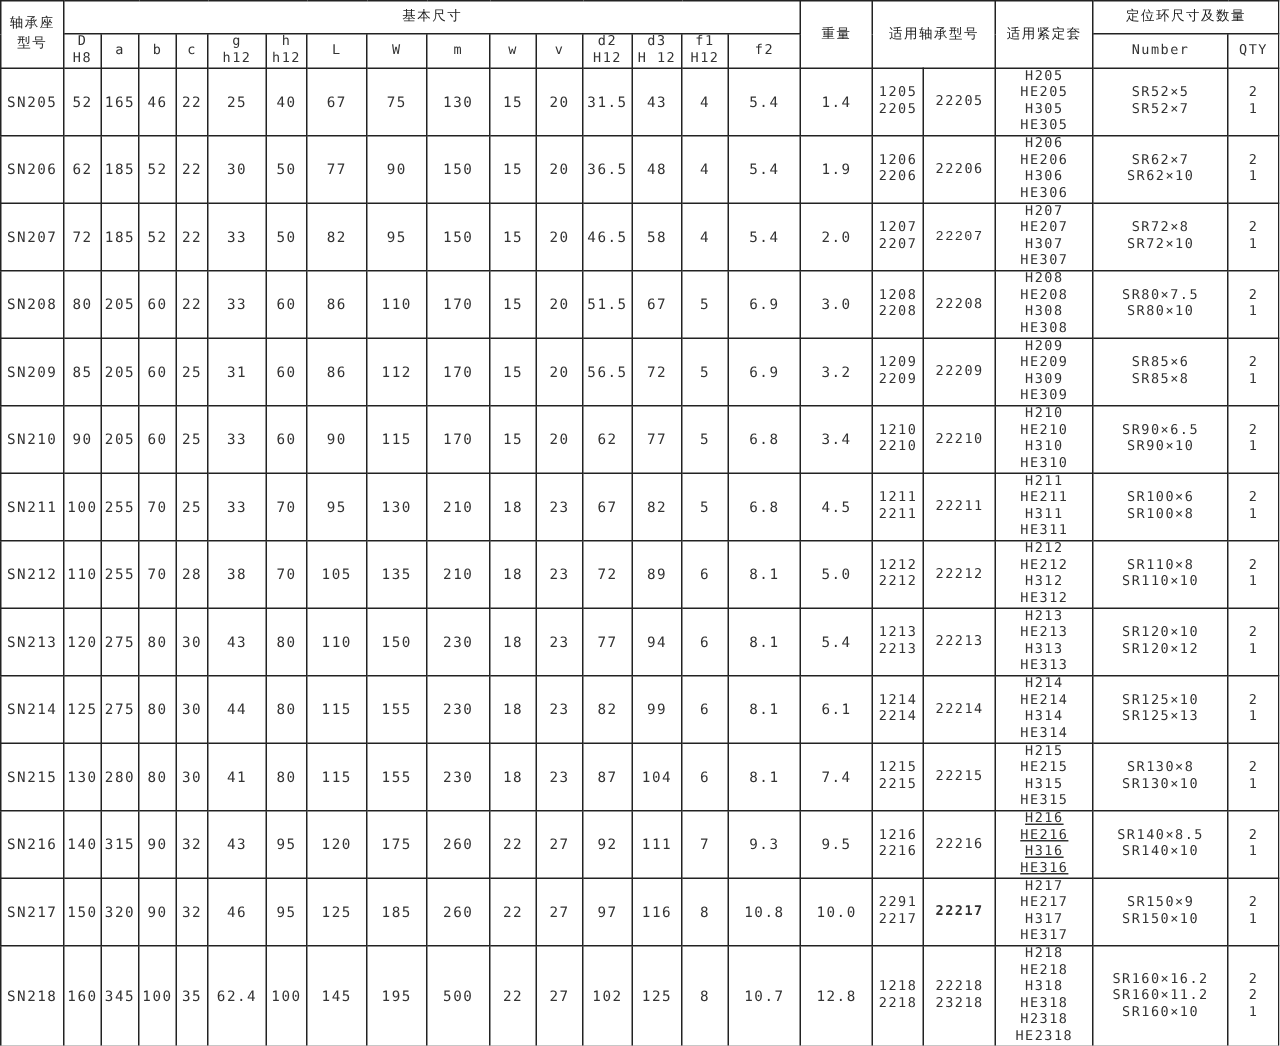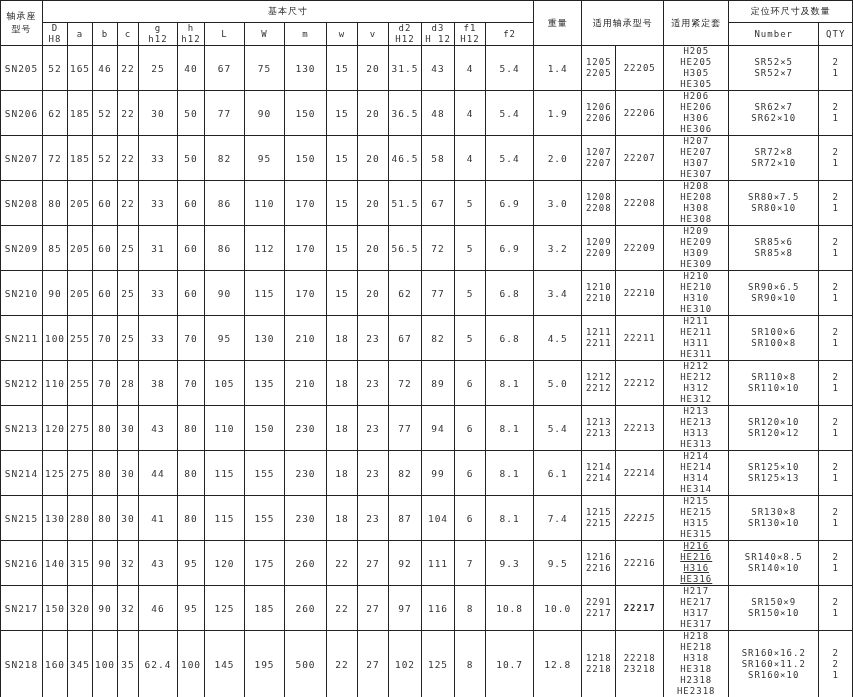--- a/index.html
+++ b/index.html
@@ -162,21 +162,21 @@
         <td>150</td>
         <td>15</td>
         <td>20</td>
         <td>46.5</td>
         <td>58</td>
         <td>4</td>
         <td>5.4</td>
         <td>2.0</td>
         <td class="multi" style="white-space: pre-line;">1207
 2207</td>
-        <td class="multi" style="white-space: pre-line;">22207</td>
+        <td class="multi" style="white-space: pre-line; font-family: Liberation Mono, monospace;">22207</td>
         <td class="multi" style="white-space: pre-line;">H207  HE207
 H307  HE307</td>
         <td class="multi" style="white-space: pre-line;">SR72×8
 SR72×10</td>
         <td class="multi" style="white-space: pre-line;">2
 1</td>
       </tr>
       <tr style="height: 29px;">
         <td class="model">SN208</td>
         <td>80</td>
@@ -386,21 +386,21 @@
         <td>230</td>
         <td>18</td>
         <td>23</td>
         <td>87</td>
         <td>104</td>
         <td>6</td>
         <td>8.1</td>
         <td>7.4</td>
         <td class="multi" style="white-space: pre-line;">1215
 2215</td>
-        <td class="multi" style="white-space: pre-line; font-style: italic;">22215</td>
+        <td class="multi" style="white-space: pre-line;">22215</td>
         <td class="multi" style="white-space: pre-line;">H215  HE215
 H315  HE315</td>
         <td class="multi" style="white-space: pre-line;">SR130×8
 SR130×10</td>
         <td class="multi" style="white-space: pre-line;">2
 1</td>
       </tr>
       <tr style="height: 29px;">
         <td class="model">SN216</td>
         <td>140</td>

